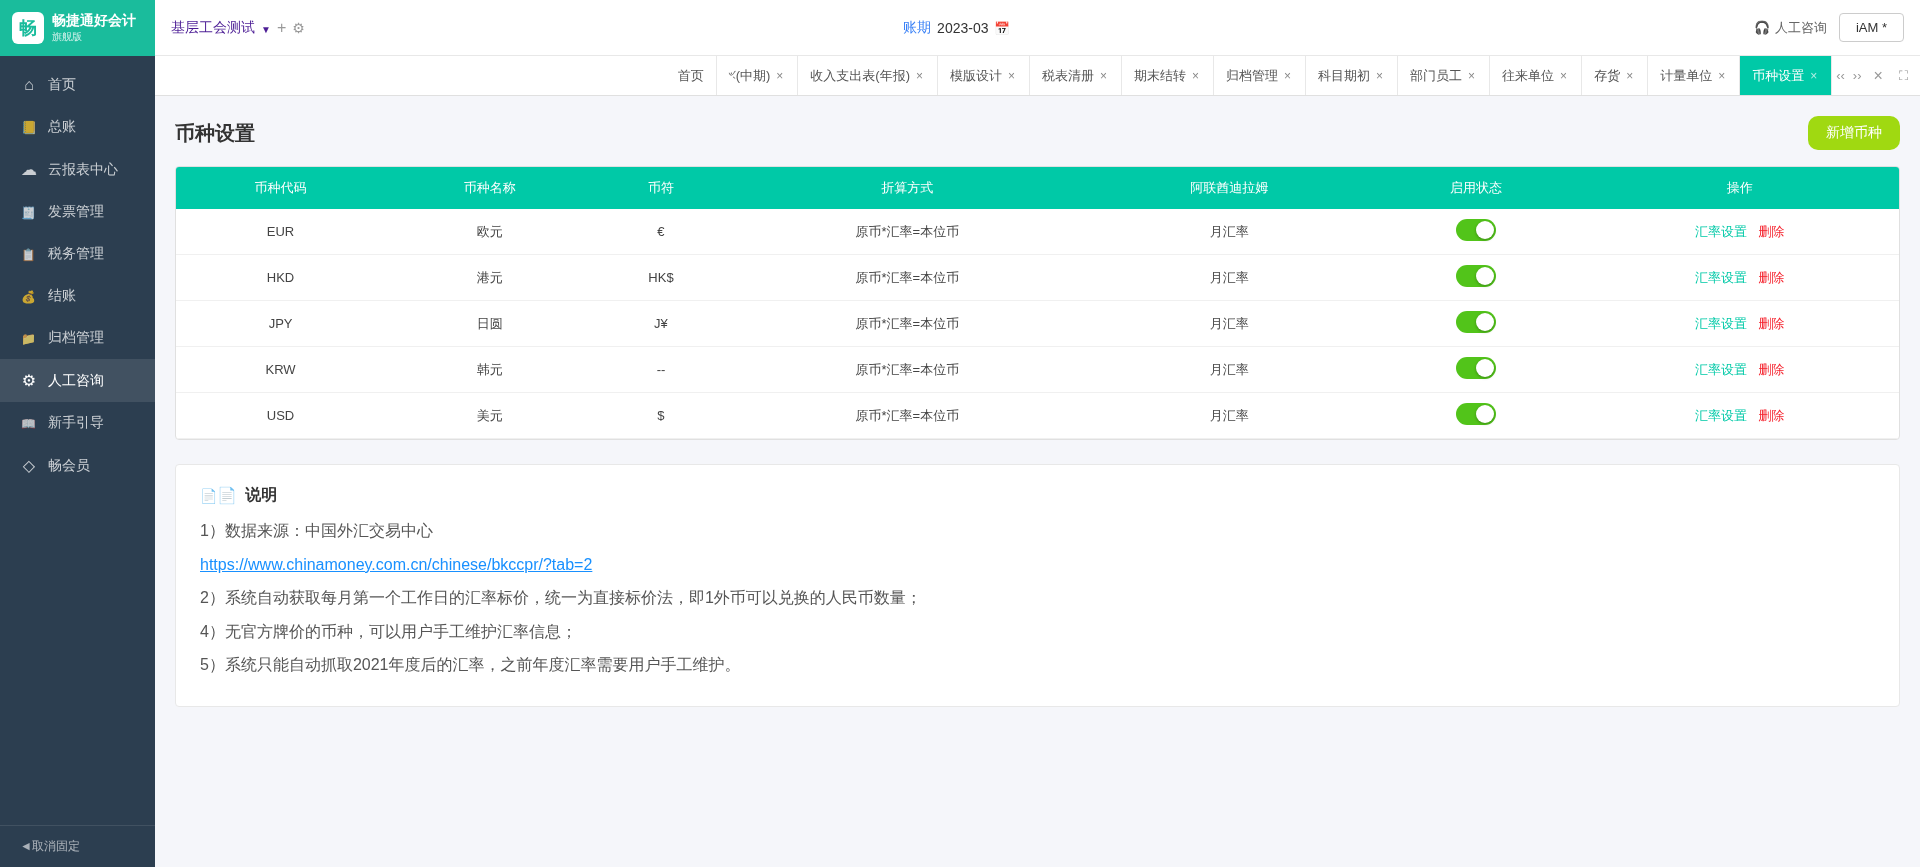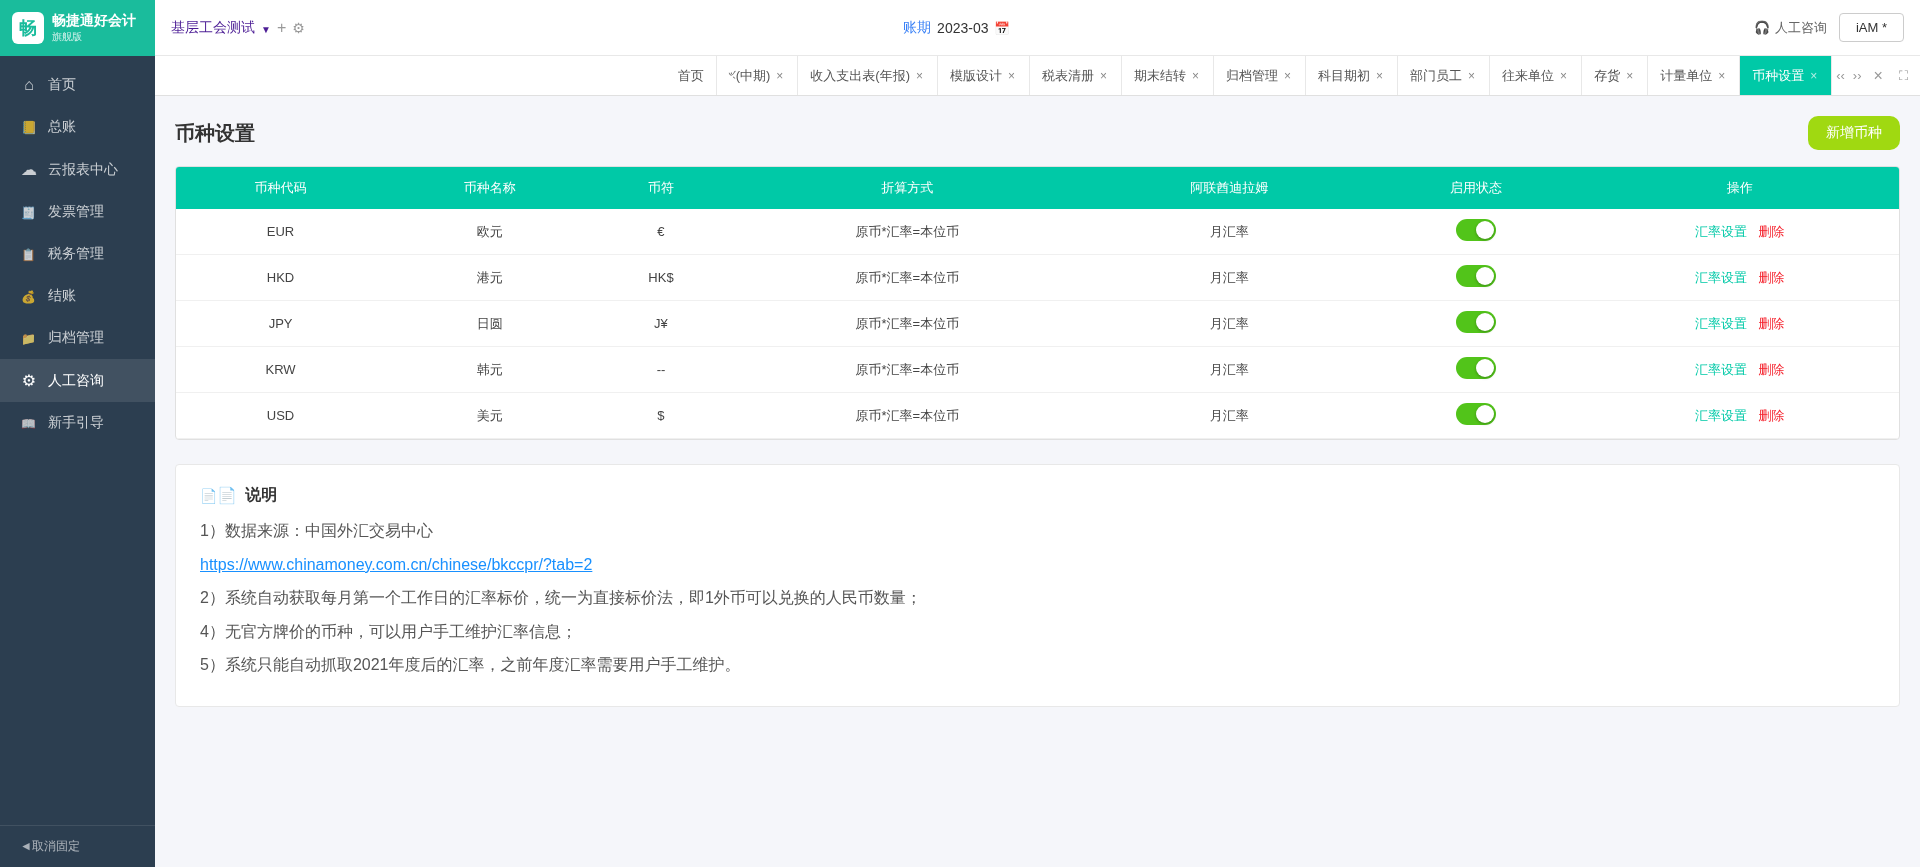--- a/index.html
+++ b/index.html
@@ -131,20 +131,24 @@
         <span>归档管理</span>
       </div>
       <div class="sidebar-item active">
         <span class="sidebar-item-icon icon-settings"></span>
         <span>人工咨询</span>
       </div>
       <div class="sidebar-item">
         <span class="sidebar-item-icon icon-guide"></span>
         <span>新手引导</span>
       </div>
+      <div class="sidebar-item">
+        <span class="sidebar-item-icon icon-member"></span>
+        <span>畅会员</span>
+      </div>
     </nav>
   <div class="sidebar-bottom">◄取消固定</div>
 </div>
 
 <div class="main">
 
   <div class="topbar">
     <div class="topbar-title">
       <span>基层工会测试</span>
       <span class="icon icon-dropdown"></span>

